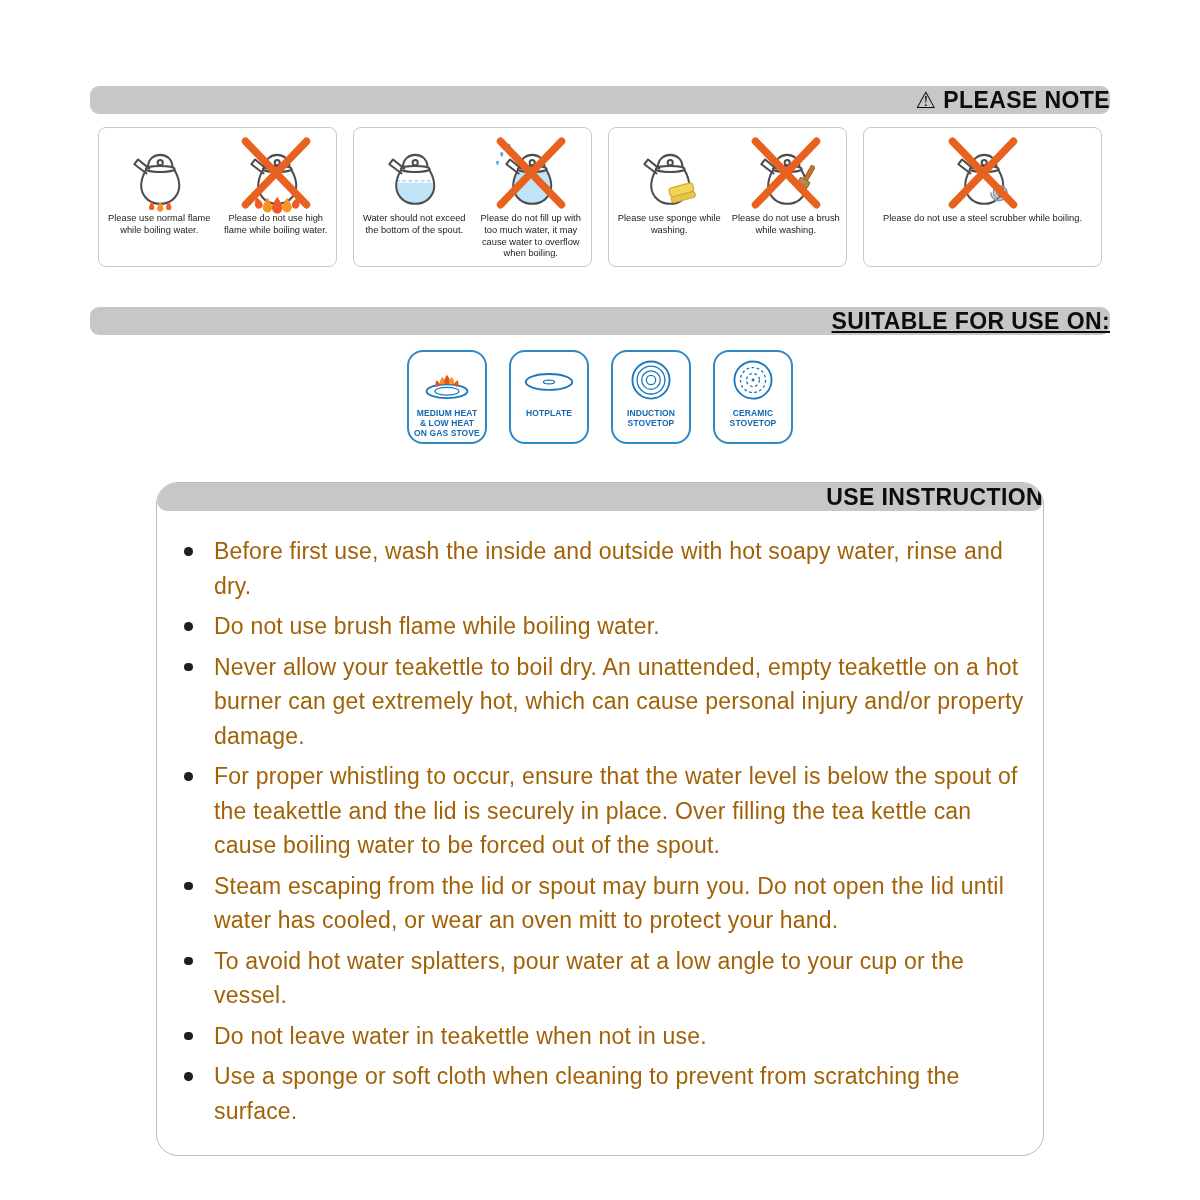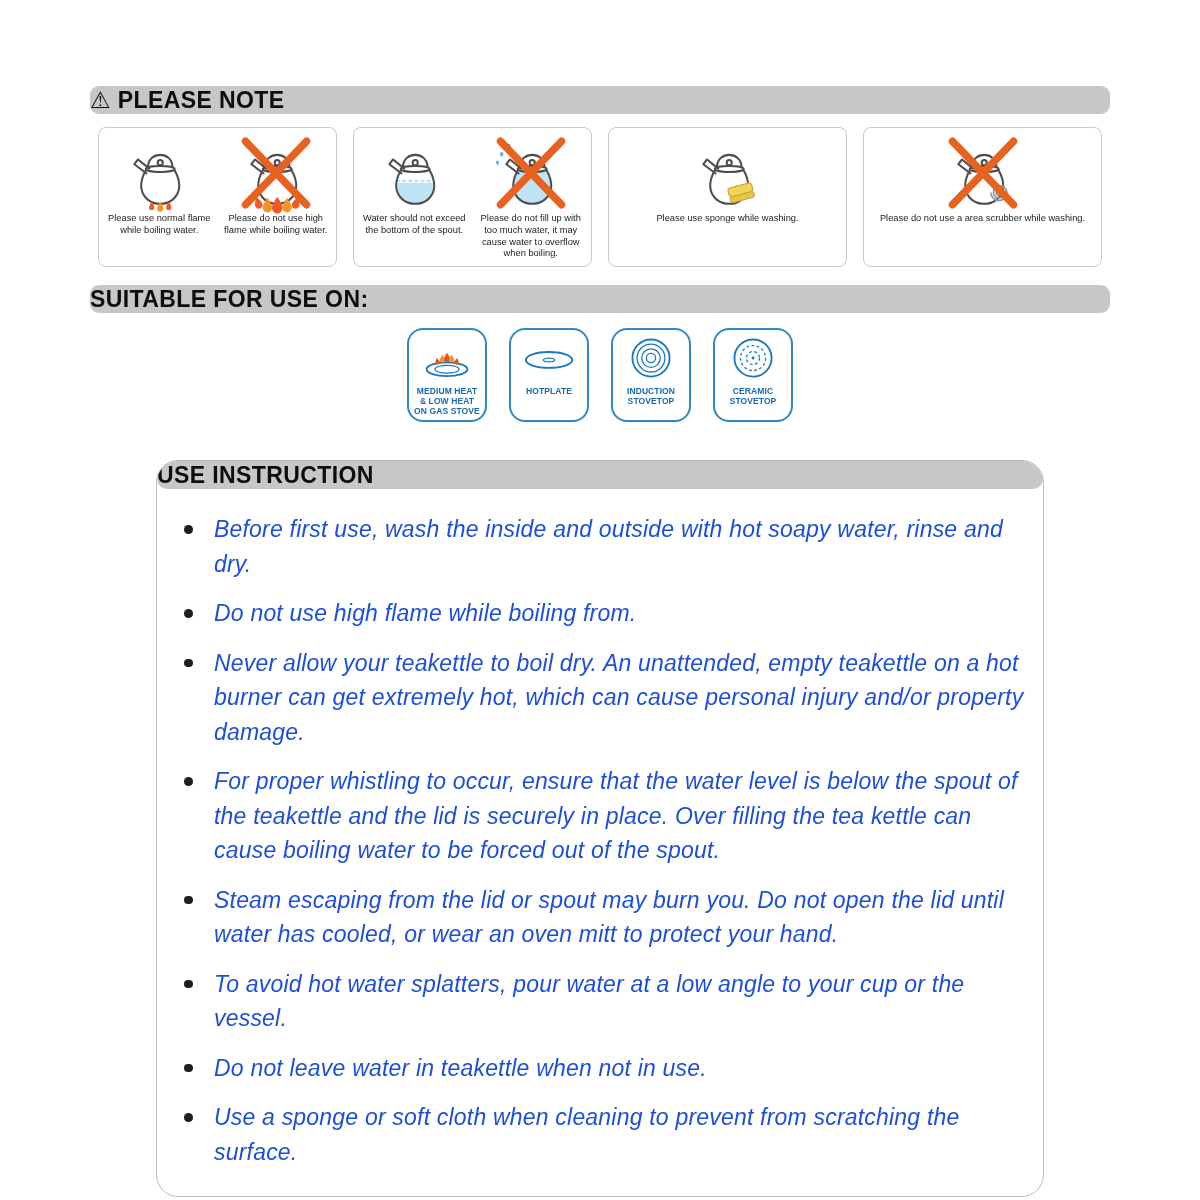--- a/index.html
+++ b/index.html
@@ -2,24 +2,24 @@
 <html><head>
 <meta charset="utf-8">
 <style>
   html,body{margin:0;padding:0;background:#fff;}
   .page{
     width:1200px;height:1200px;box-sizing:border-box;padding-top:86px;
     font-family:"Liberation Sans","DejaVu Sans",sans-serif;background:#fff;overflow:hidden;
   }
   .bar{
     width:1020px;margin:0 auto;height:28px;line-height:28px;
-    background:#c7c7c7;border-radius:9px;text-align:left;
+    background:#c7c7c7;border-radius:9px;text-align:right;
     font-size:23px;font-weight:bold;color:#0d0d0d;letter-spacing:.4px;
   }
-  .mt38{margin-top:18px;}
+  .mt38{margin-top:40px;text-decoration:underline;}
   
   .note-row{width:1004px;margin:13px auto 0;display:flex;gap:16px;}
   .note-box{
     flex:1;min-height:140px;border:1px solid #c9c9c9;border-radius:8px;
     display:flex;padding:5px 3px;box-sizing:border-box;background:#fff;gap:2px;
   }
   .note-half{flex:1;display:flex;flex-direction:column;align-items:center;min-width:0;}
   .note-art{height:80px;display:flex;align-items:center;justify-content:center;}
   .note-art svg{width:78px;height:78px;overflow:visible;}
   .note-caption{
@@ -38,21 +38,21 @@
   }
   
   .instructions{
     width:888px;margin:38px auto 0;border:1px solid #bcbcbc;border-radius:22px;
     background:#fff;box-sizing:border-box;padding-bottom:27px;overflow:hidden;
   }
   .instructions .bar{width:100%;border-radius:10px;}
   ul.inst{list-style:none;margin:23px 14px 0 0;padding:0;}
   ul.inst li{
     position:relative;padding-left:57px;font-size:23px;line-height:34.5px;
-    color:#1d4ed8;letter-spacing:.2px;margin-top:15px;font-style:italic;
+    color:#a16207;letter-spacing:.2px;margin-top:6px;
   }
   ul.inst li::before{
     content:"";position:absolute;left:27px;top:13px;width:8.5px;height:8.5px;
     border-radius:50%;background:#1f1f1f;
   }
   .defs-holder{position:absolute;width:0;height:0;overflow:hidden;}
 </style>
 </head>
 <body>
 
@@ -137,32 +137,46 @@
           <svg viewBox="0 0 64 64">
             <use href="#kettle"></use>
             <g transform="translate(43,49) rotate(-15)">
               <rect x="-10" y="-7" width="20" height="7.5" rx="2.5" fill="#f4d457" stroke="#cda93c" stroke-width="1"></rect>
               <rect x="-10" y="0.5" width="20" height="4.8" rx="2.2" fill="#e9c64a" stroke="#cda93c" stroke-width="1"></rect>
             </g>
           </svg>
         </div>
         <div class="note-caption">Please use sponge while washing.</div>
       </div>
+      <div class="note-half">
+        <div class="note-art">
+          <svg viewBox="0 0 64 64">
+            <use href="#kettle"></use>
+            <g transform="translate(46,41) rotate(30)">
+              <rect x="-1.7" y="-17" width="3.4" height="13.5" rx="1.5" fill="#c8732a" stroke="#9c5a20" stroke-width="0.8"></rect>
+              <rect x="-4.5" y="-4" width="9" height="5" rx="1" fill="#b5884f" stroke="#8c6537" stroke-width="0.8"></rect>
+              <path d="M-3.4 1.2 L-3.4 6 M-1.2 1.2 L-1.2 7 M1.2 1.2 L1.2 7 M3.4 1.2 L3.4 6" stroke="#d9a05b" stroke-width="1.1" fill="none"></path>
+            </g>
+            <use href="#cross" stroke="#e8611f" stroke-width="6.2" stroke-linecap="round"></use>
+          </svg>
+        </div>
+        <div class="note-caption">Please do not use a brush while washing.</div>
+      </div>
     </div>
 
     <div class="note-box">
       <div class="note-half">
         <div class="note-art">
           <svg viewBox="0 0 64 64">
             <use href="#kettle"></use>
             <use href="#spiral" transform="translate(45,48) scale(0.55)" stroke="#8d99a6" stroke-width="2.6"></use>
             <use href="#cross" stroke="#e8611f" stroke-width="6.2" stroke-linecap="round"></use>
           </svg>
         </div>
-        <div class="note-caption">Please do not use a area scrubber while washing.</div>
+        <div class="note-caption">Please do not use a steel scrubber while boiling.</div>
       </div>
     </div>
 
   </div>
 
   <div class="bar mt38">SUITABLE FOR USE ON:</div>
 
   <div class="suitable-row">
 
     <div class="tile">
@@ -210,21 +224,21 @@
 STOVETOP</div>
     </div>
 
 
   </div>
 
   <div class="instructions">
     <div class="bar">USE INSTRUCTION</div>
     <ul class="inst">
       <li>Before first use, wash the inside and outside with hot soapy water, rinse and dry.</li>
-      <li>Do not use high flame while boiling from.</li>
+      <li>Do not use brush flame while boiling water.</li>
       <li>Never allow your teakettle to boil dry. An unattended, empty teakettle on a hot burner can get extremely hot, which can cause personal injury and/or property damage.</li>
       <li>For proper whistling to occur, ensure that the water level is below the spout of the teakettle and the lid is securely in place. Over filling the tea kettle can cause boiling water to be forced out of the spout.</li>
       <li>Steam escaping from the lid or spout may burn you. Do not open the lid until water has cooled, or wear an oven mitt to protect your hand.</li>
       <li>To avoid hot water splatters, pour water at a low angle to your cup or the vessel.</li>
       <li>Do not leave water in teakettle when not in use.</li>
       <li>Use a sponge or soft cloth when cleaning to prevent from scratching the surface.</li>
     </ul>
   </div>
 
 </div>

